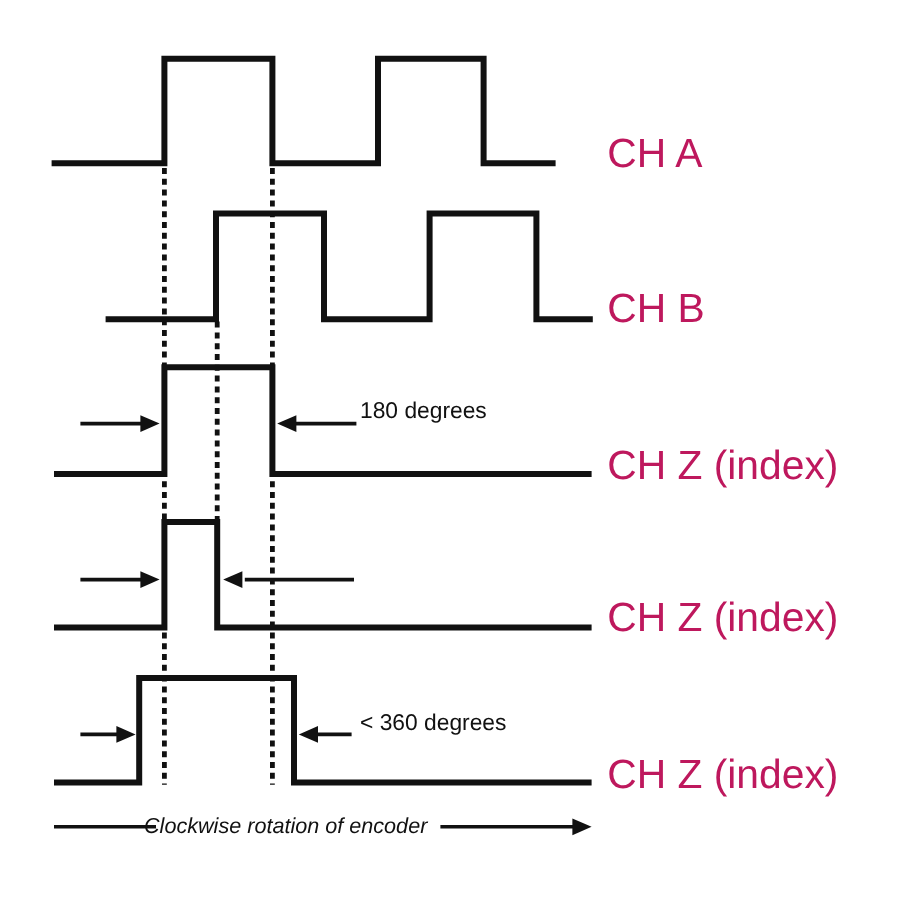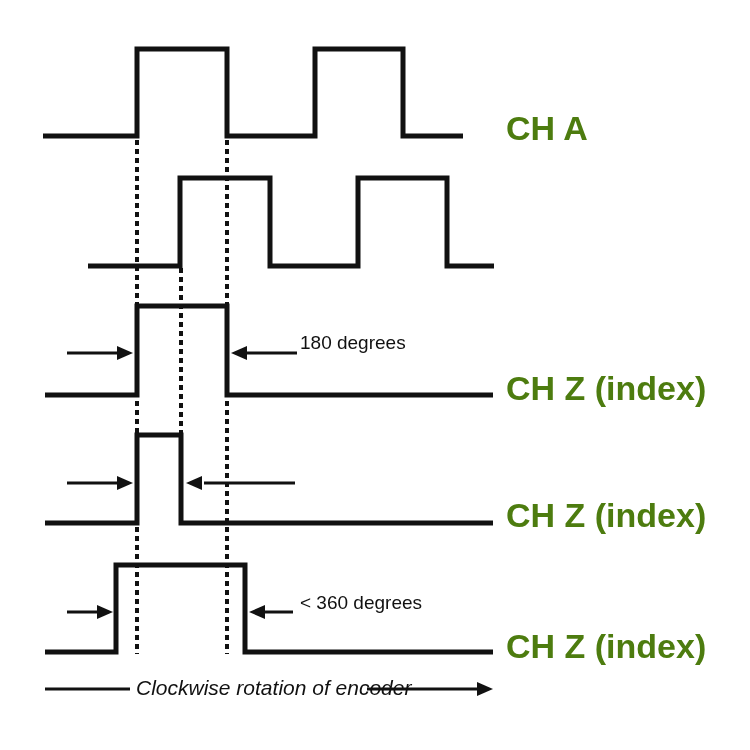--- a/index.html
+++ b/index.html
@@ -9,48 +9,48 @@
     background:#ffffff;
     font-family:"Liberation Sans", sans-serif;
     color:#111111;
     overflow:hidden;
   }
   .stage svg{position:absolute;left:0;top:0;}
   .ch-label{
     position:absolute;
     left:506px;
     font-size:34px;
-    font-weight:bold;
+    font-weight:normal;
     line-height:34px;
-    color:#4d7c0f;
+    color:#be185d;
     white-space:nowrap;
   }
   .annotation{
     position:absolute;
     left:300px;
     white-space:nowrap;
   }
   .annotation .ann-title{
     font-size:21px;
     font-weight:bold;
     line-height:22px;
   }
   .annotation .ann-sub{
     font-size:19px;
     font-weight:normal;
     line-height:20px;
     margin-top:7px;
   }
   .footer-caption{
     position:absolute;
-    left:136px;
+    left:120px;
     top:675px;
     width:226px;
     text-align:center;
-    font-size:21px;
+    font-size:18px;
     font-style:italic;
     line-height:26px;
     white-space:nowrap;
   }
 </style>
 </head>
 <body>
 
 <div class="stage">
 
@@ -92,20 +92,21 @@
     </g>
 
     <g>
       <line x1="45" y1="689" x2="130" y2="689" stroke="#111111" stroke-width="3"></line>
       <line x1="367" y1="689" x2="479" y2="689" stroke="#111111" stroke-width="3"></line>
       <polygon points="493,689 477,682 477,696" fill="#111111"></polygon>
     </g>
   </svg>
 
   <div class="ch-label" style="top:111px;">CH A</div>
+  <div class="ch-label" style="top:240px;">CH B</div>
   <div class="ch-label" style="top:371px;">CH Z (index)</div>
   <div class="ch-label" style="top:498px;">CH Z (index)</div>
   <div class="ch-label" style="top:629px;">CH Z (index)</div>
 
   <div class="annotation" style="top:326px;">
     <div class="ann-sub">180 degrees</div>
   </div>
   <div class="annotation" style="top:455px;">
   </div>
   <div class="annotation" style="top:586px;">

